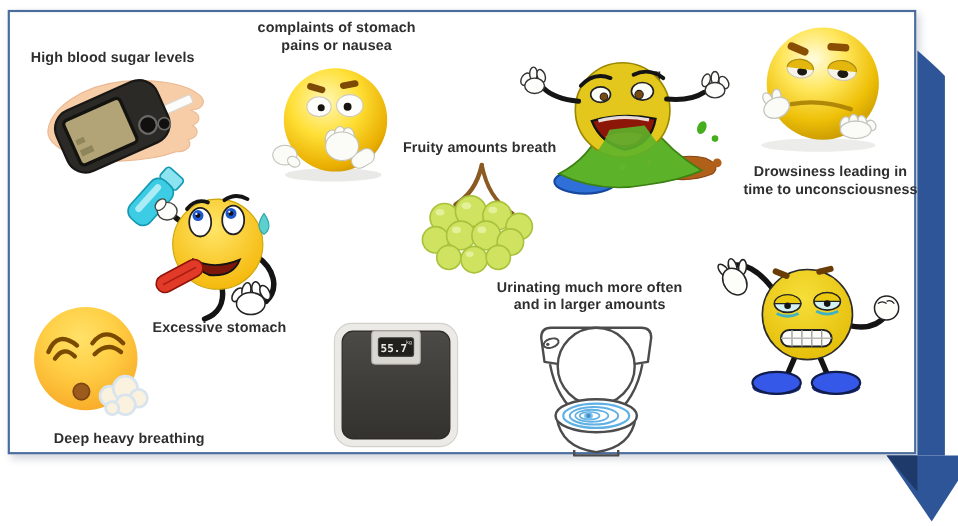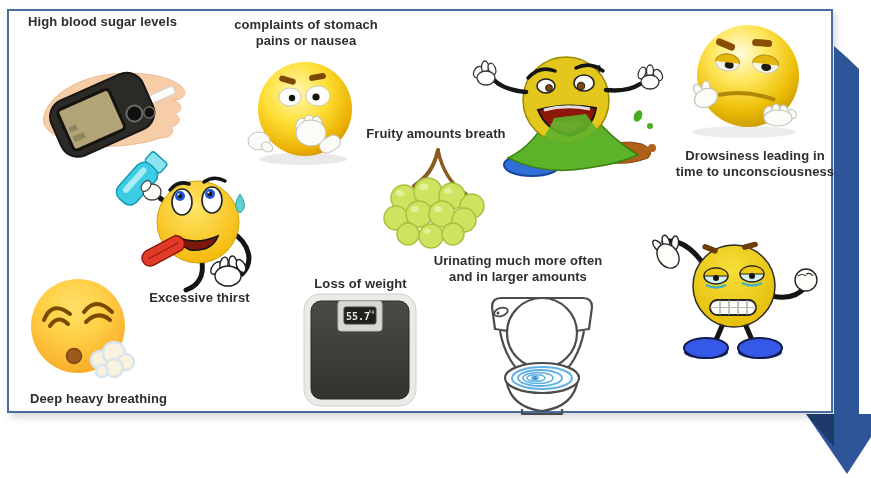--- a/index.html
+++ b/index.html
@@ -4,29 +4,29 @@
 <style>
   html,body{margin:0;padding:0;background:#fff;}
   .canvas{position:relative;width:871px;height:478px;background:#ffffff;overflow:hidden;
           font-family:"Liberation Sans",sans-serif;}
   .card{position:absolute;left:7px;top:9px;width:822px;height:400px;background:#fff;
         border:2px solid #4a6d9e;box-shadow:3px 4px 7px rgba(100,110,130,.28);}
   .ribbon-svg{position:absolute;left:0;top:0;width:871px;height:478px;pointer-events:none;}
   .lbl{position:absolute;font-weight:bold;color:#2e2e2e;font-size:13px;line-height:1.2;
        text-align:center;white-space:pre-line;letter-spacing:.1px;}
   .icon{position:absolute;}
-  #lbl-hbs{left:25px;top:14px;width:155px;text-align:center;}
+  #lbl-hbs{left:25px;top:44px;width:155px;text-align:center;}
   #lbl-stomach{left:222px;top:17px;width:168px;}
   #lbl-vomit{left:511px;top:28px;width:125px;margin-top:32px;}
   #lbl-drowsy{left:660px;top:148px;width:190px;}
   #lbl-fruity{left:352px;top:126px;width:168px;}
   #lbl-thirst{left:127px;top:290px;width:145px;}
   #lbl-weight{left:288px;top:276px;width:145px;}
-  #lbl-urinate{left:424px;top:253px;width:188px;}
-  #lbl-breath{left:30px;top:391px;width:175px;text-align:left;}
+  #lbl-urinate{left:442px;top:253px;width:188px;}
+  #lbl-breath{left:30px;top:391px;width:175px;text-align:center;}
   #lbl-dehydr{left:634px;top:364px;width:200px;}
   #ic-hbs{left:26px;top:50px;}
   #ic-stomach{left:243px;top:53px;}
   #ic-vomit{left:470px;top:52px;}
   #ic-drowsy{left:672px;top:20px;}
   #ic-grapes{left:374px;top:146px;}
   #ic-thirst{left:90px;top:150px;}
   #ic-breath{left:22px;top:274px;}
   #ic-scale{left:299px;top:291px;}
   #ic-toilet{left:476px;top:285px;}
@@ -39,22 +39,21 @@
 
   <div class="card"></div>
 
   <div class="lbl" id="lbl-hbs">High blood sugar levels</div>
   <div class="lbl" id="lbl-stomach">complaints of stomach
 pains or nausea</div>
   <div class="lbl" id="lbl-vomit">Vomiting</div>
   <div class="lbl" id="lbl-drowsy">Drowsiness leading in
 time to unconsciousness</div>
   <div class="lbl" id="lbl-fruity">Fruity amounts breath</div>
-  <div class="lbl" id="lbl-thirst">Excessive thirst</div>
-  <div class="lbl" id="lbl-weight">Loss of weight</div>
+  <div class="lbl" id="lbl-thirst">Excessive stomach</div>
   <div class="lbl" id="lbl-urinate">Urinating much more often
 and in larger amounts</div>
   <div class="lbl" id="lbl-breath">Deep heavy breathing</div>
 
   <svg class="icon" id="ic-hbs" width="172" height="114" viewBox="0 0 172 114">
     <path d="M18,66 C22,48 48,28 86,24 C118,21 146,27 156,37 C162,43 158,50 147,50
              C156,53 158,60 149,64 C156,68 154,75 145,77 C149,82 145,88 134,88
              C110,97 62,100 40,91 C24,84 15,76 18,66 Z" fill="#f7cda8" stroke="#eab890"></path>
     <g transform="translate(78,64) rotate(-24)">
       <rect x="48" y="2" width="26" height="8" rx="2" fill="#fcfcfa" stroke="#d8d8d4"></rect>

